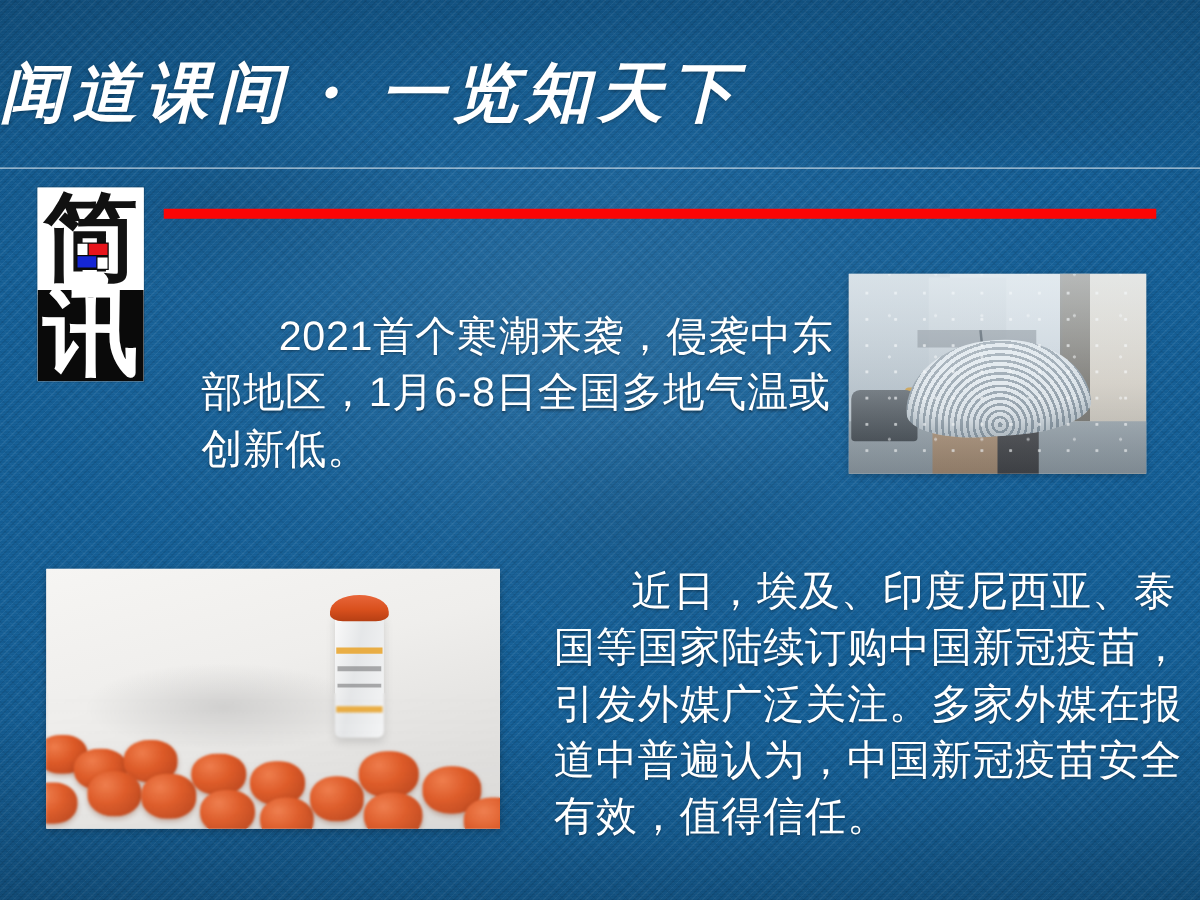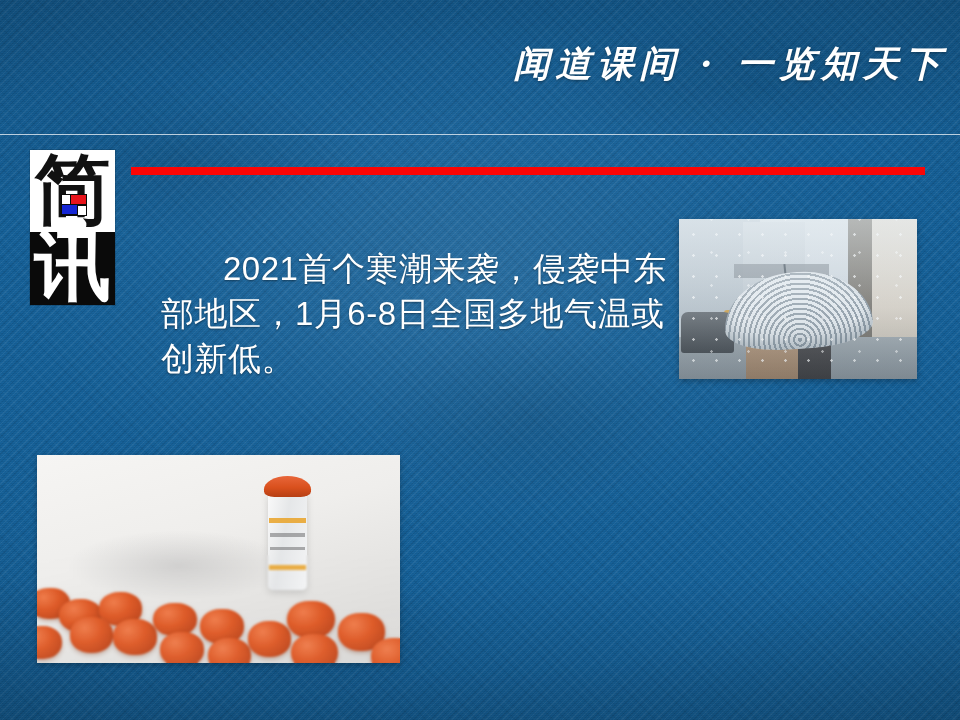--- a/index.html
+++ b/index.html
@@ -72,24 +72,24 @@
       radial-gradient(ellipse 26% 12% at 30% 88%, rgba(0,0,0,0.09), rgba(0,0,0,0) 72%);
     pointer-events: none;
   }
 
   
   .header-title {
     position: absolute;
     left: 0;
     top: 40px;
     width: 947px;
-    text-align: right;
+    text-align: left;
     color: #ffffff;
     font-family: "DejaVu Serif", "Liberation Serif", serif;
-    font-size: 36px;
+    font-size: 52px;
     font-weight: 700;
     letter-spacing: 6px;
     font-style: italic;
     text-shadow: 0 1px 3px rgba(0,0,0,0.35);
     white-space: nowrap;
   }
 
   .header-rule {
     position: absolute;
     left: 0;
@@ -396,20 +396,21 @@
       <div class="snow-car"></div>
       <div class="snow-person-body"></div>
       <div class="snow-person-body2"></div>
       <div class="snow-umbrella-tip"></div>
       <div class="snow-umbrella"></div>
       <div class="snow-flakes"></div>
       <div class="snow-haze"></div>
     </div>
   </div>
 
+  <div class="story-text" id="story-2-text">近日，埃及、印度尼西亚、泰国等国家陆续订购中国新冠疫苗，引发外媒广泛关注。多家外媒在报道中普遍认为，中国新冠疫苗安全有效，值得信任。</div>
 
   <div class="photo" id="photo-vaccine">
     <div class="ph-layer">
       <div class="vac-surface"></div>
       <div class="vac-shadow-sweep"></div>
 
       <div class="vac-vial">
         <div class="vac-vial-cap"></div>
         <div class="vac-vial-stripe" style="top:26%"></div>
         <div class="vac-vial-label" style="top:42%"></div>

